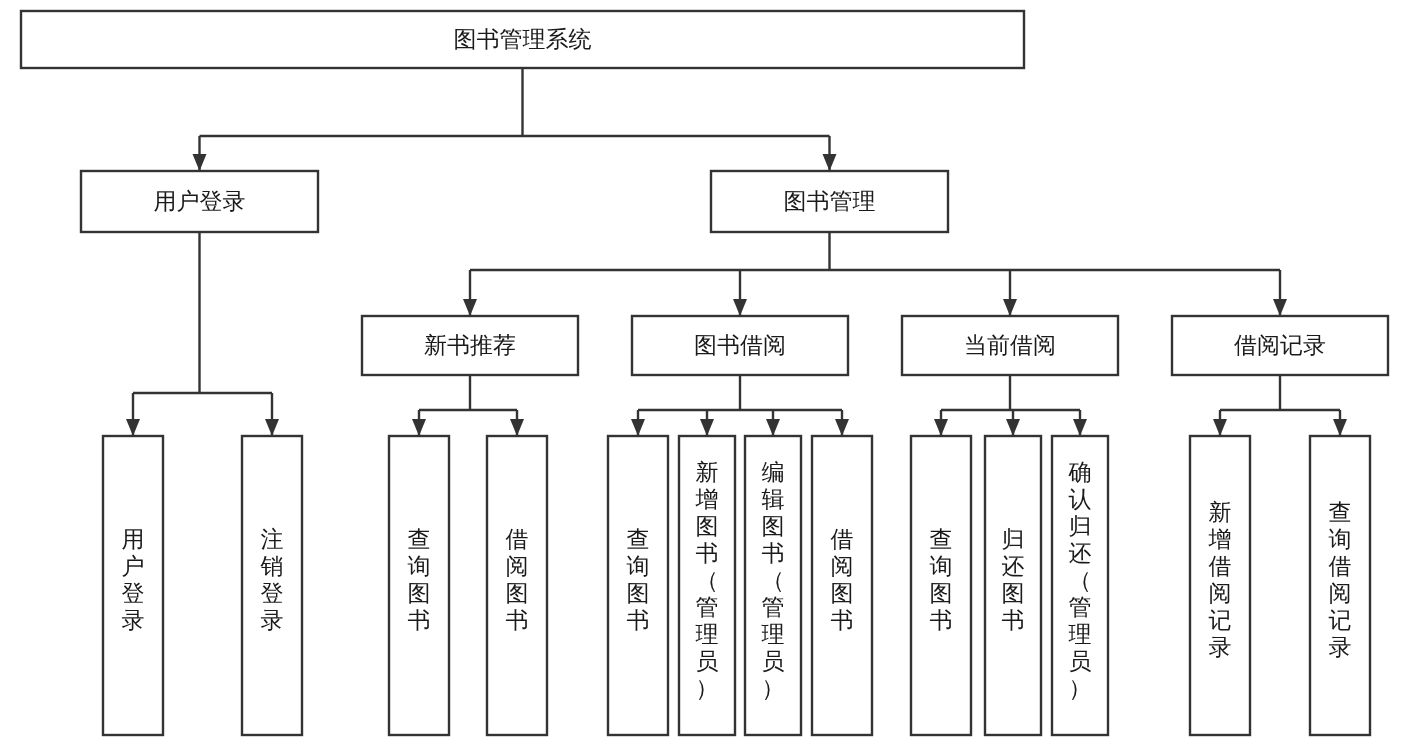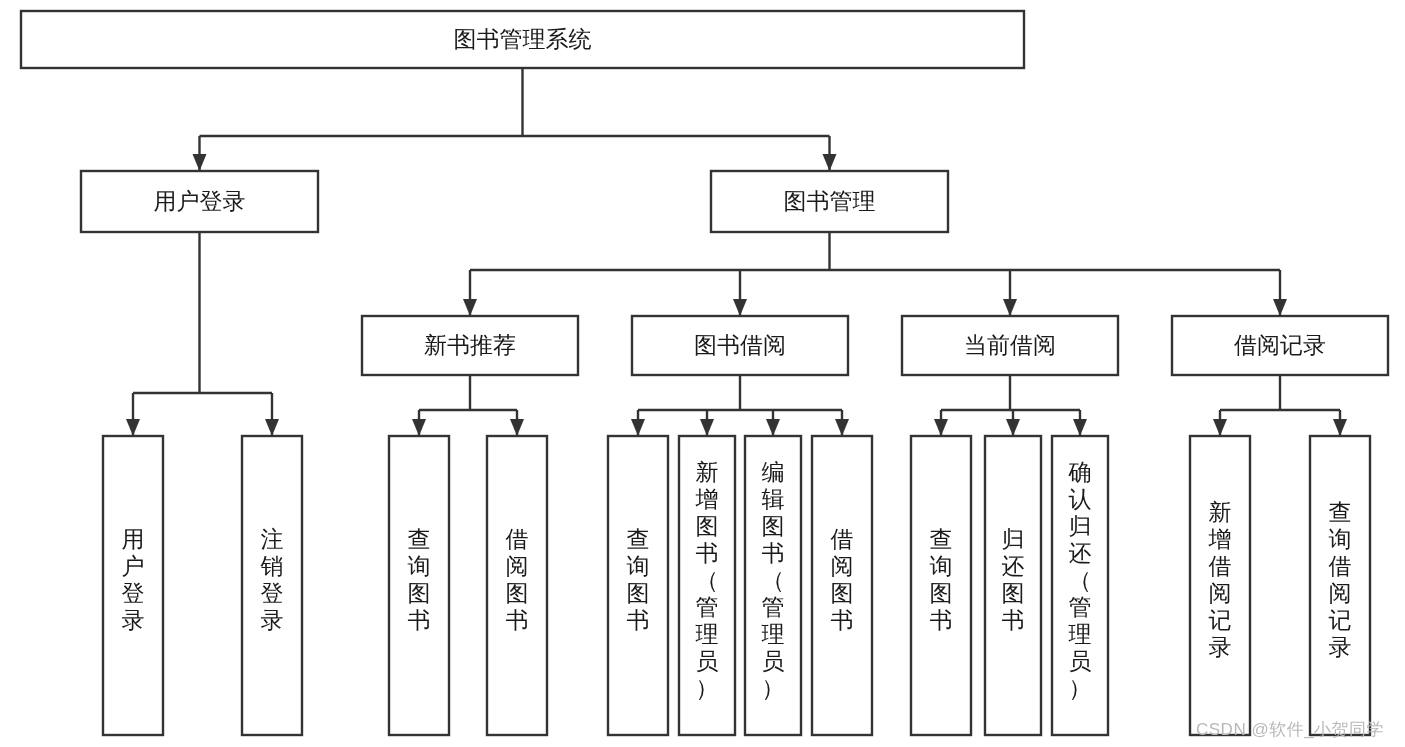--- a/index.html
+++ b/index.html
@@ -199,14 +199,13 @@
         <g>
           <rect x="1190" y="436" width="60" height="299" class="node-box"></rect>
           <text x="1220" y="520" class="node-label-v"><tspan x="1220" dy="0">新</tspan><tspan x="1220" dy="27">增</tspan><tspan x="1220" dy="27">借</tspan><tspan x="1220" dy="27">阅</tspan><tspan x="1220" dy="27">记</tspan><tspan x="1220" dy="27">录</tspan></text>
         </g>
         <g>
           <rect x="1310" y="436" width="60" height="299" class="node-box"></rect>
           <text x="1340" y="520" class="node-label-v"><tspan x="1340" dy="0">查</tspan><tspan x="1340" dy="27">询</tspan><tspan x="1340" dy="27">借</tspan><tspan x="1340" dy="27">阅</tspan><tspan x="1340" dy="27">记</tspan><tspan x="1340" dy="27">录</tspan></text>
         </g>
       </g>
   </svg>
-  <div class="watermark-text" style="left: 1196px; top: 718px;">CSDN @软件_小贺同学</div>
 </div>
 
 </body></html>

